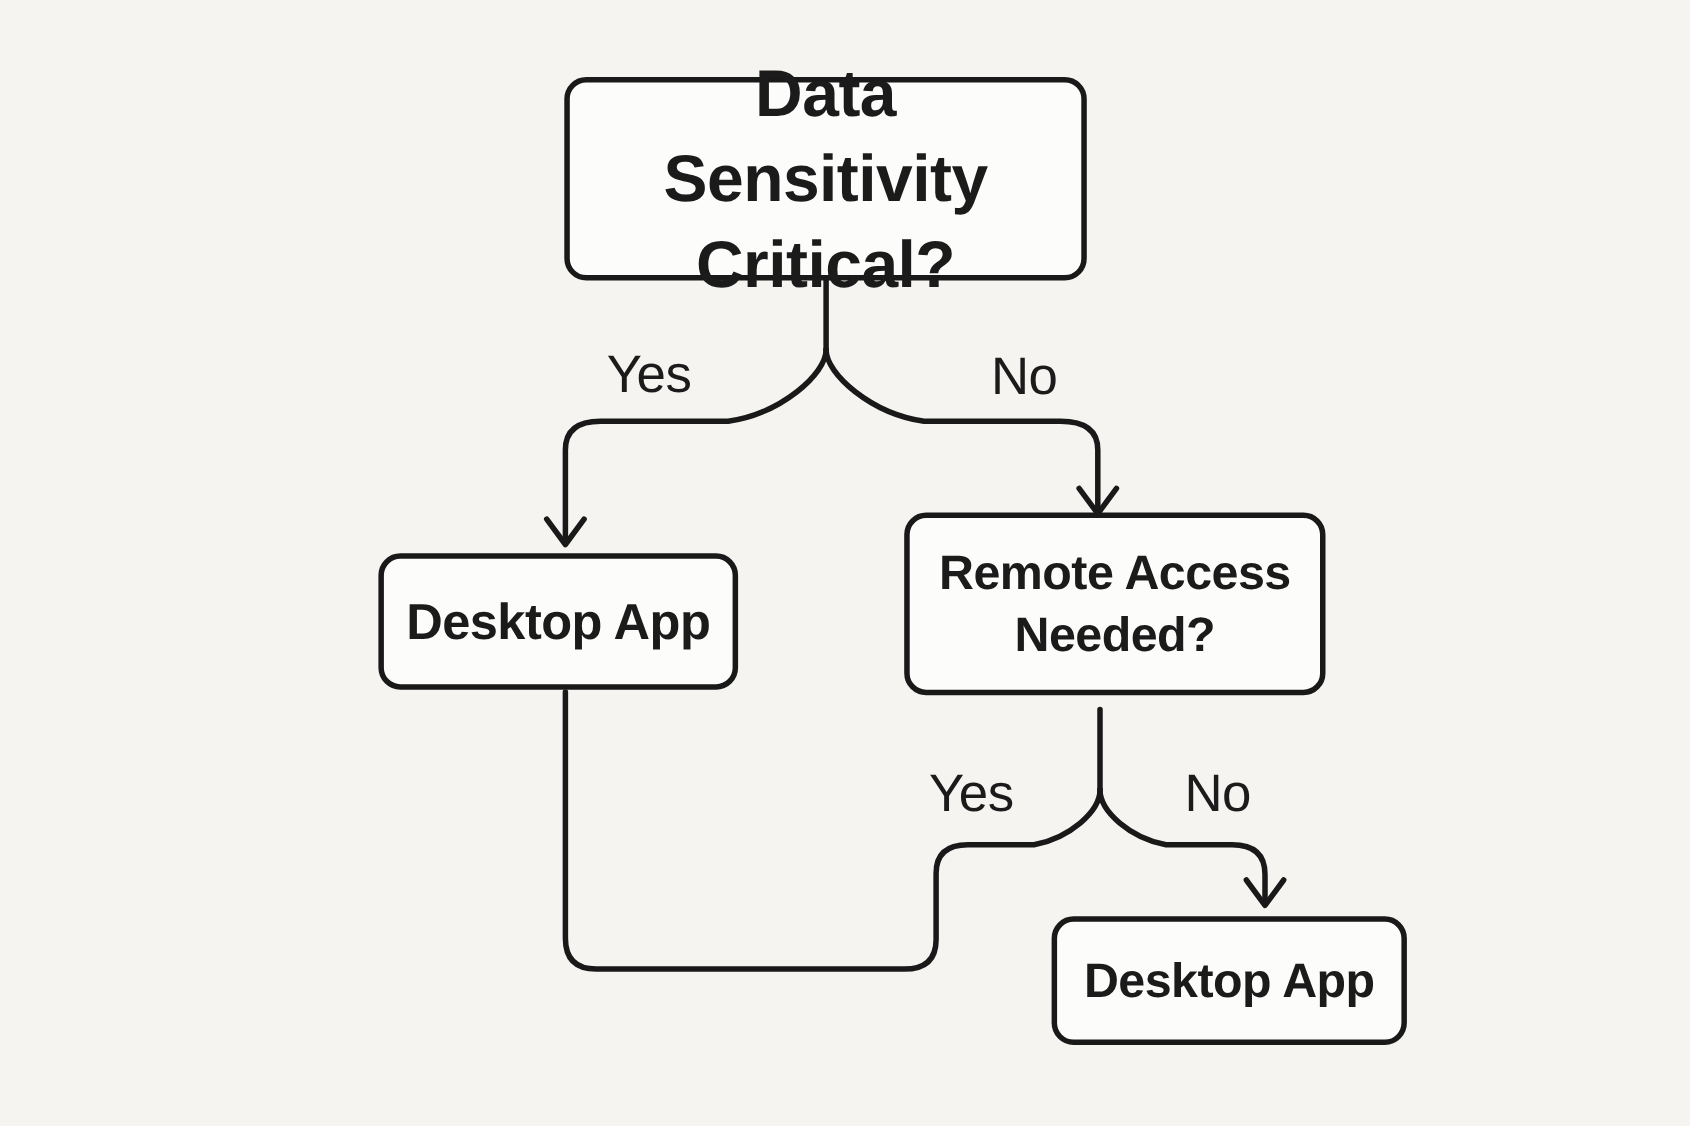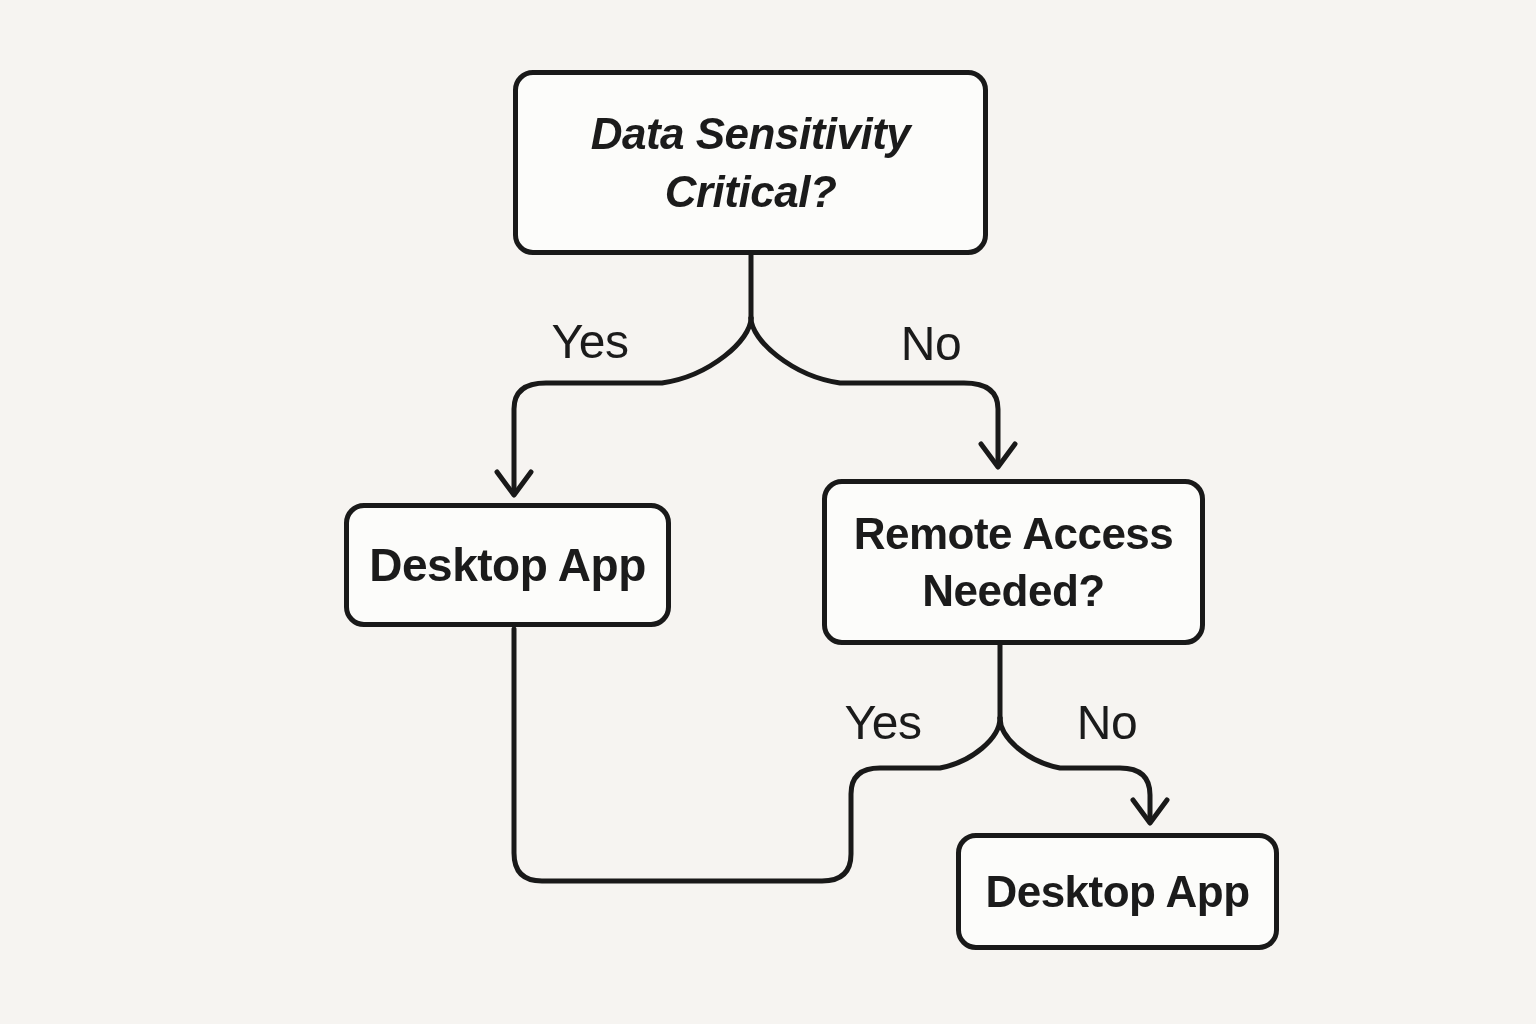--- a/index.html
+++ b/index.html
@@ -41,31 +41,30 @@
     align-items: center;
     justify-content: center;
     text-align: center;
     color: #1b1b1b;
     font-weight: 700;
     letter-spacing: -0.5px;
   }
   .node-root {
     left: 513px; top: 70px;
     width: 475px; height: 185px;
-    font-size: 44px; line-height: 1.3;
+    font-size: 60px; line-height: 1.3;
     padding: 0 20px;
-    font-style: italic;
   }
   .node-desktop-left {
     left: 344px; top: 503px;
     width: 327px; height: 124px;
     font-size: 46px;
   }
   .node-remote {
-    left: 822px; top: 479px;
+    left: 822px; top: 466px;
     width: 383px; height: 166px;
     font-size: 44px; line-height: 1.3;
     padding: 0 16px;
   }
   .node-desktop-right {
     left: 956px; top: 833px;
     width: 323px; height: 117px;
     font-size: 44px;
   }
   .edge-label {

